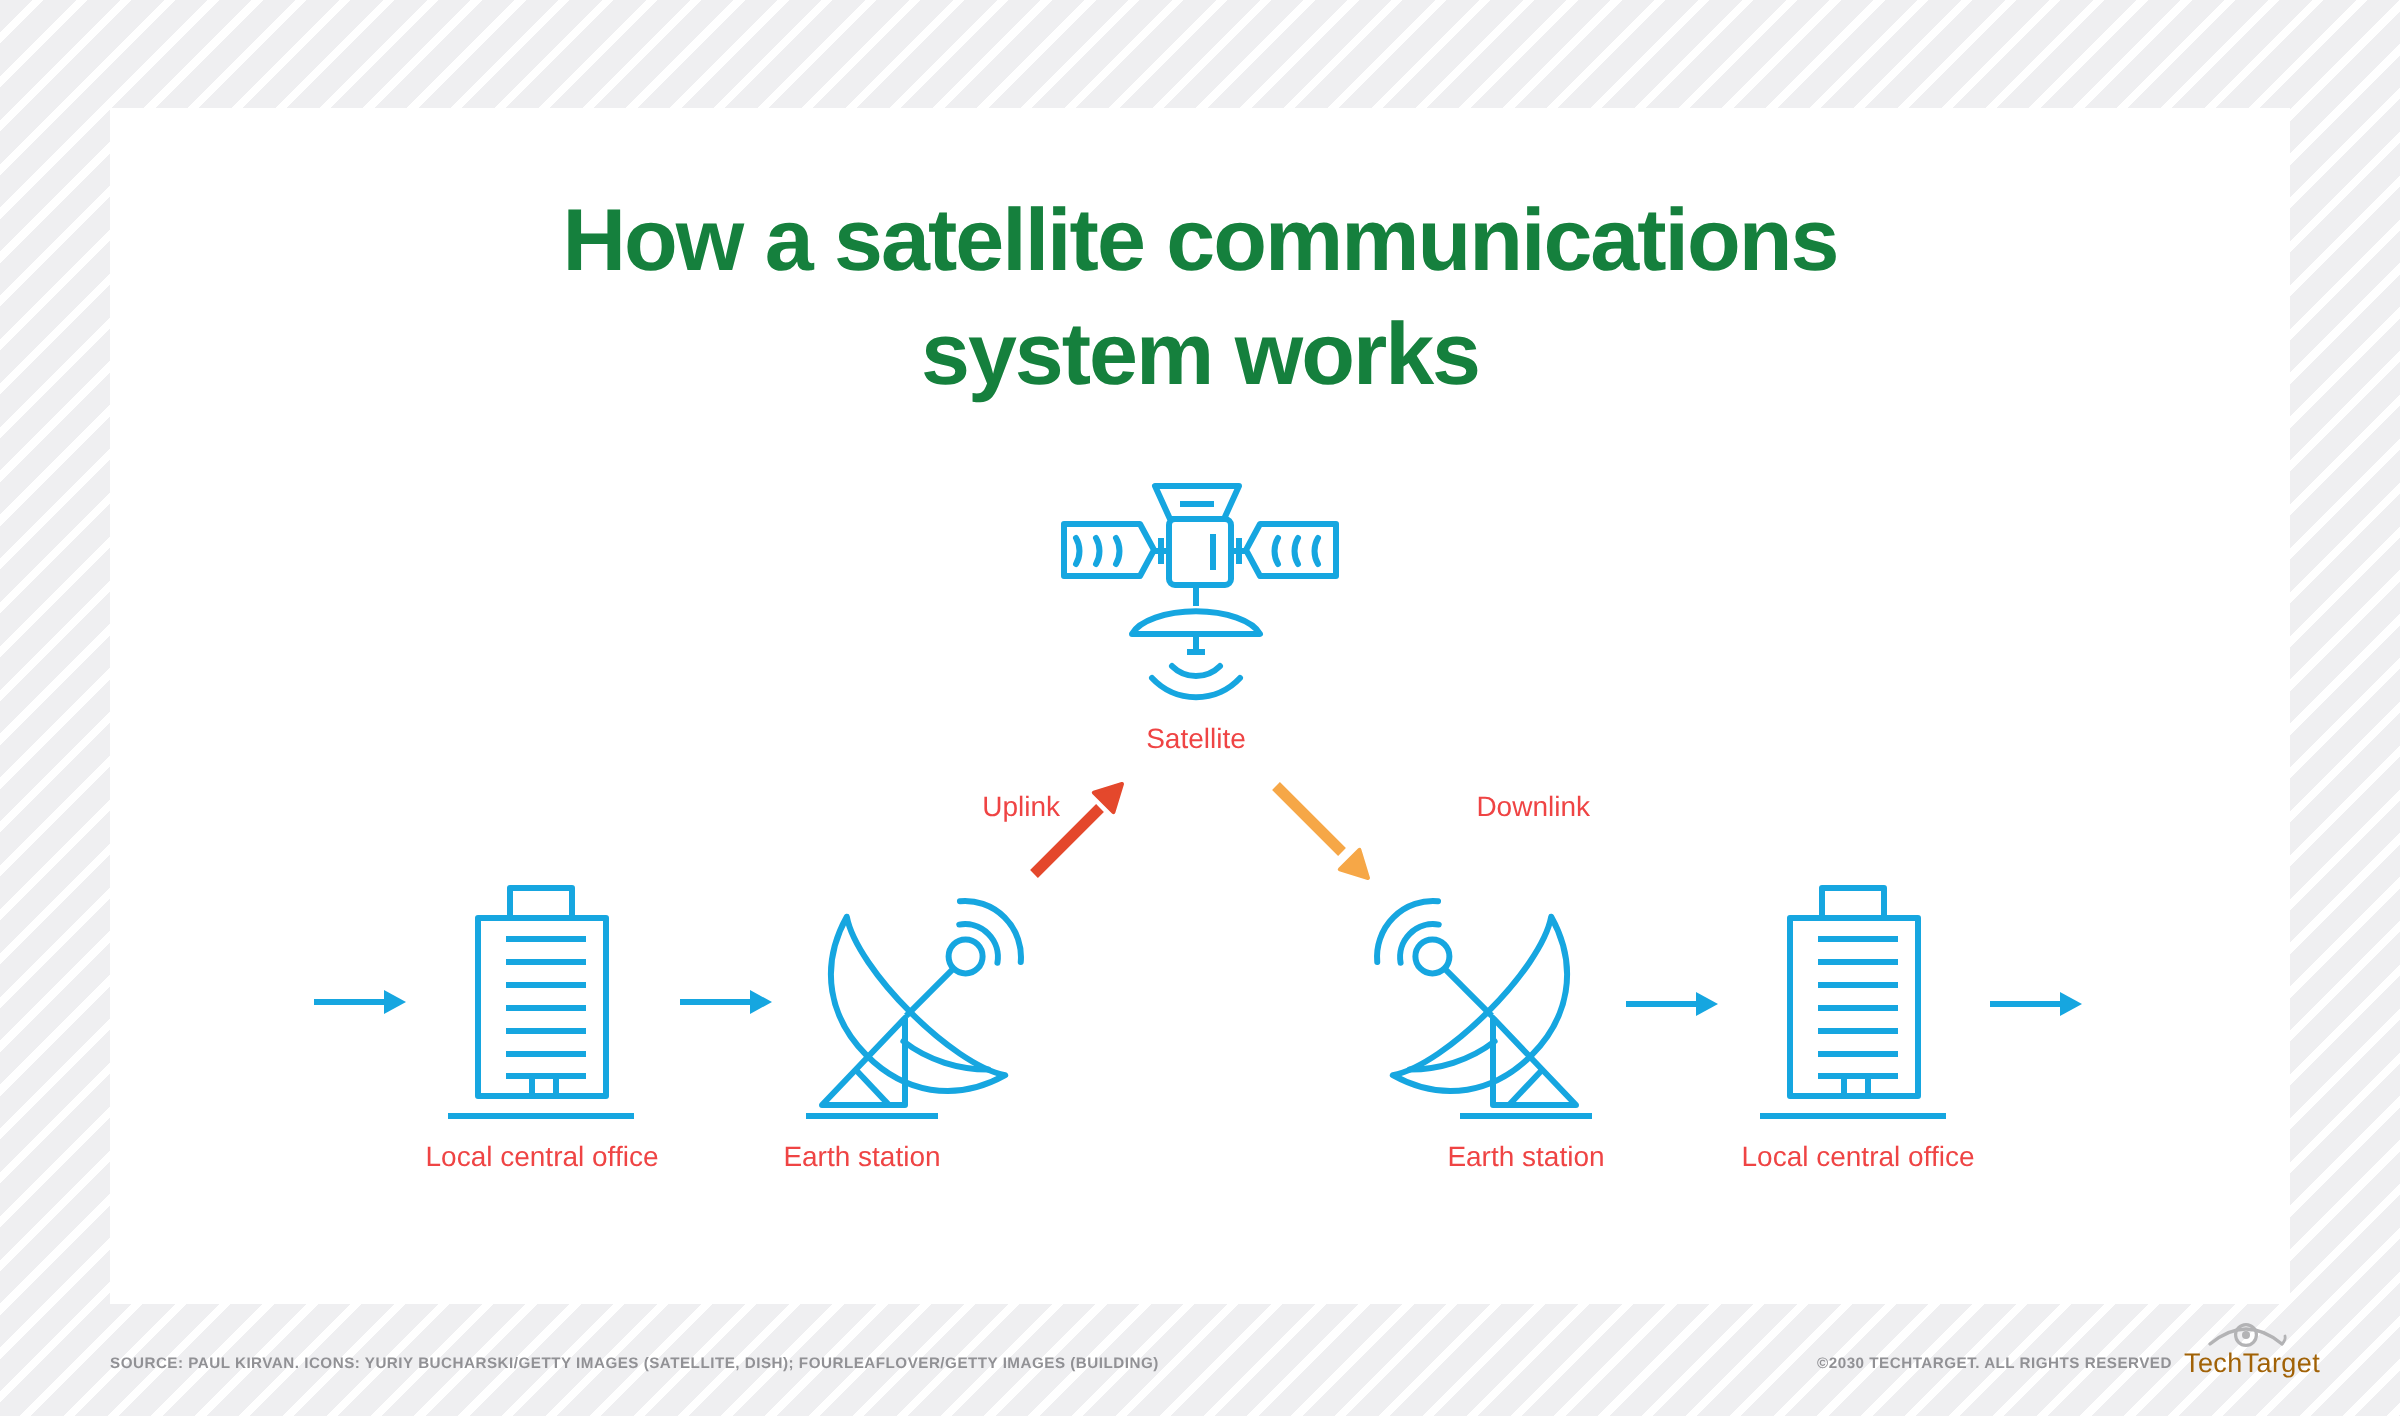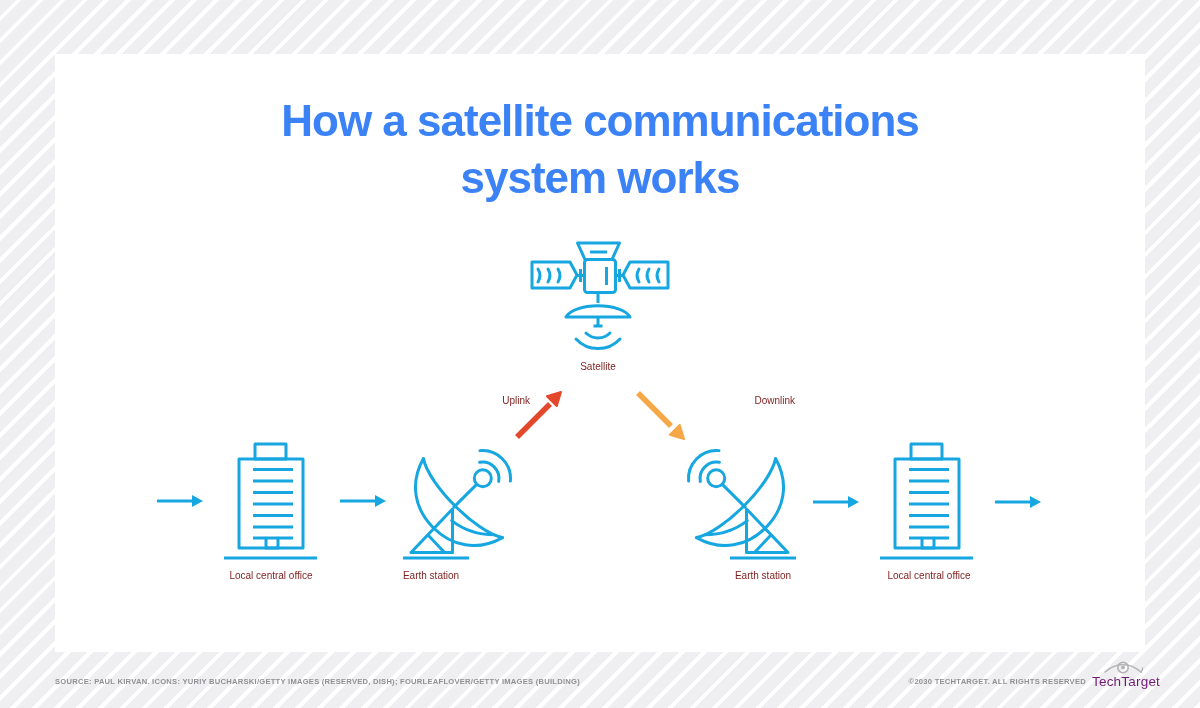--- a/index.html
+++ b/index.html
@@ -4,34 +4,34 @@
 <style>
   html,body{margin:0;padding:0;}
   body{
     width:1200px;height:708px;position:relative;overflow:hidden;
     font-family:"Liberation Sans",sans-serif;
     background:repeating-linear-gradient(135deg,#efeff1 0px,#efeff1 11.5px,#ffffff 11.5px,#ffffff 15.5px);
   }
   .card{position:absolute;left:55px;top:54px;width:1090px;height:598px;background:#ffffff;}
   .title{
     position:absolute;left:0;right:0;top:38px;text-align:center;
-    font-size:44px;font-weight:700;color:#3b82f6;letter-spacing:-1px;line-height:1.3;
+    font-size:44px;font-weight:700;color:#15803d;letter-spacing:-1px;line-height:1.3;
   }
   .svg-layer{position:absolute;left:0;top:0;width:1200px;height:708px;}
   .ic{stroke:#16a6e0;stroke-width:3;fill:none;stroke-linejoin:round;}
   .rc{stroke-linecap:round;}
-  .lbl{position:absolute;font-size:10px;color:#7f1d1d;line-height:1.3;text-align:center;}
+  .lbl{position:absolute;font-size:14px;color:#ef4444;line-height:1.3;text-align:center;}
   .lbl-left{text-align:right;margin-left:16px;}
   .lbl-right{text-align:right;}
   .footer-text{
     position:absolute;font-size:7.6px;font-weight:700;letter-spacing:0.25px;
     color:#919195;white-space:nowrap;
   }
   .logo{position:absolute;right:46px;top:659px;width:62px;text-align:center;}
-  .logo-word{font-size:13.5px;color:#701a75;letter-spacing:0.2px;line-height:1;margin-top:1px;}
+  .logo-word{font-size:13.5px;color:#a16207;letter-spacing:0.2px;line-height:1;margin-top:1px;}
 </style>
 </head>
 <body>
 
 <div class="card">
   <h1 class="title" style="margin:0;font-size:44px;">
     <span>How a satellite communications</span><br>
     <span>system works</span>
   </h1>
 </div>
@@ -107,21 +107,21 @@
 </svg>
 
 <div class="lbl" style="left:538px;top:360px;width:120px;">Satellite</div>
 <div class="lbl lbl-right" style="left:420px;top:394px;width:110px;text-align:right;">Uplink</div>
 <div class="lbl lbl-left" style="left:669px;top:394px;width:110px;">Downlink</div>
 <div class="lbl" style="left:206px;top:569px;width:130px;">Local central office</div>
 <div class="lbl" style="left:366px;top:569px;width:130px;">Earth station</div>
 <div class="lbl" style="left:698px;top:569px;width:130px;">Earth station</div>
 <div class="lbl" style="left:864px;top:569px;width:130px;">Local central office</div>
 
-<div class="footer-text" style="left:55px;top:677px;">SOURCE: PAUL KIRVAN. ICONS: YURIY BUCHARSKI/GETTY IMAGES (RESERVED, DISH); FOURLEAFLOVER/GETTY IMAGES (BUILDING)</div>
+<div class="footer-text" style="left:55px;top:677px;">SOURCE: PAUL KIRVAN. ICONS: YURIY BUCHARSKI/GETTY IMAGES (SATELLITE, DISH); FOURLEAFLOVER/GETTY IMAGES (BUILDING)</div>
 <div class="footer-text" style="right:114px;top:677px;">©2030 TECHTARGET. ALL RIGHTS RESERVED</div>
 <div class="logo">
   <svg width="42" height="15" viewBox="0 0 42 15" style="display:block;margin:0 auto;">
     <path d="M 3 13 Q 21 -2 39 13" fill="none" stroke="#b3b3b5" stroke-width="1.6" stroke-linecap="round"></path>
     <path d="M 39 13 Q 41 11 40.5 9" fill="none" stroke="#b3b3b5" stroke-width="1.4" stroke-linecap="round"></path>
     <circle cx="21" cy="8.5" r="5.2" fill="none" stroke="#b3b3b5" stroke-width="1.6"></circle>
     <circle cx="21" cy="8.5" r="2" fill="#b3b3b5"></circle>
   </svg>
   <div class="logo-word">TechTarget</div>
 </div>

